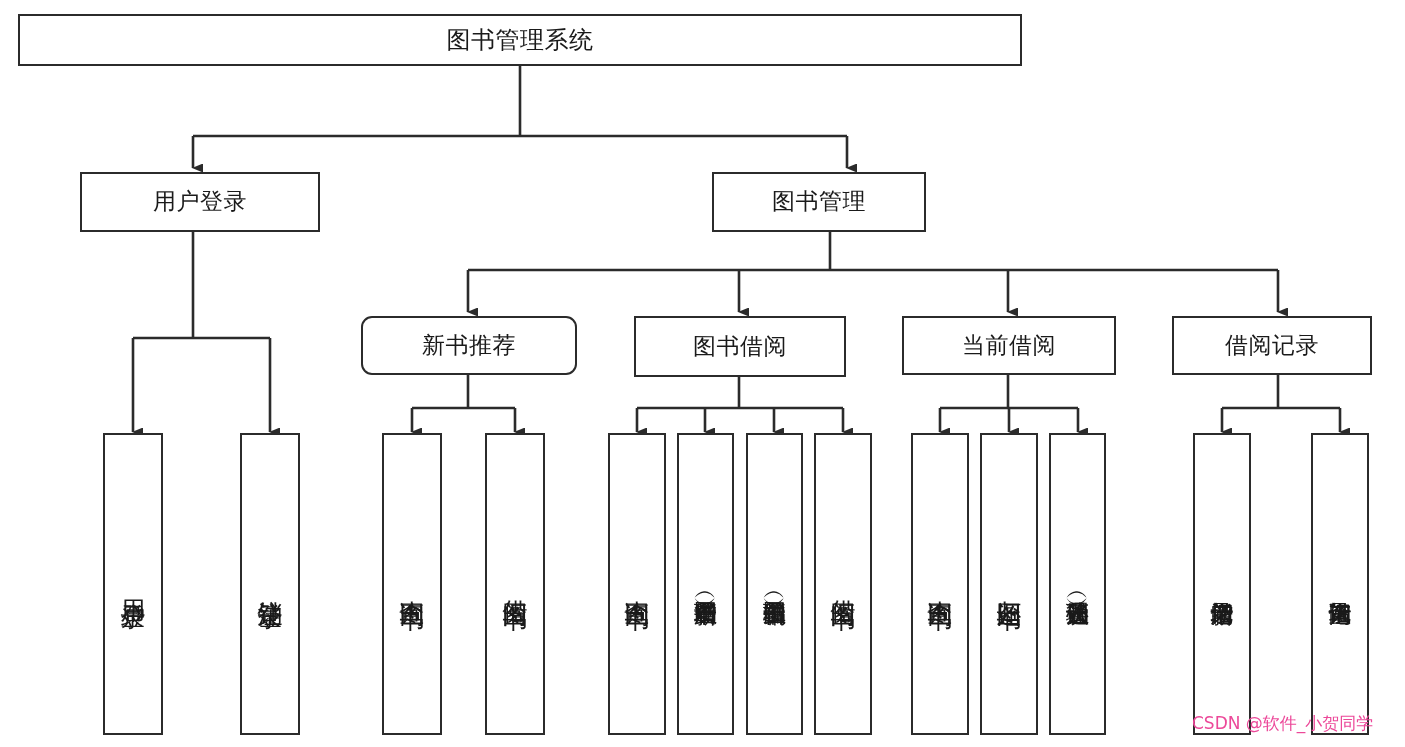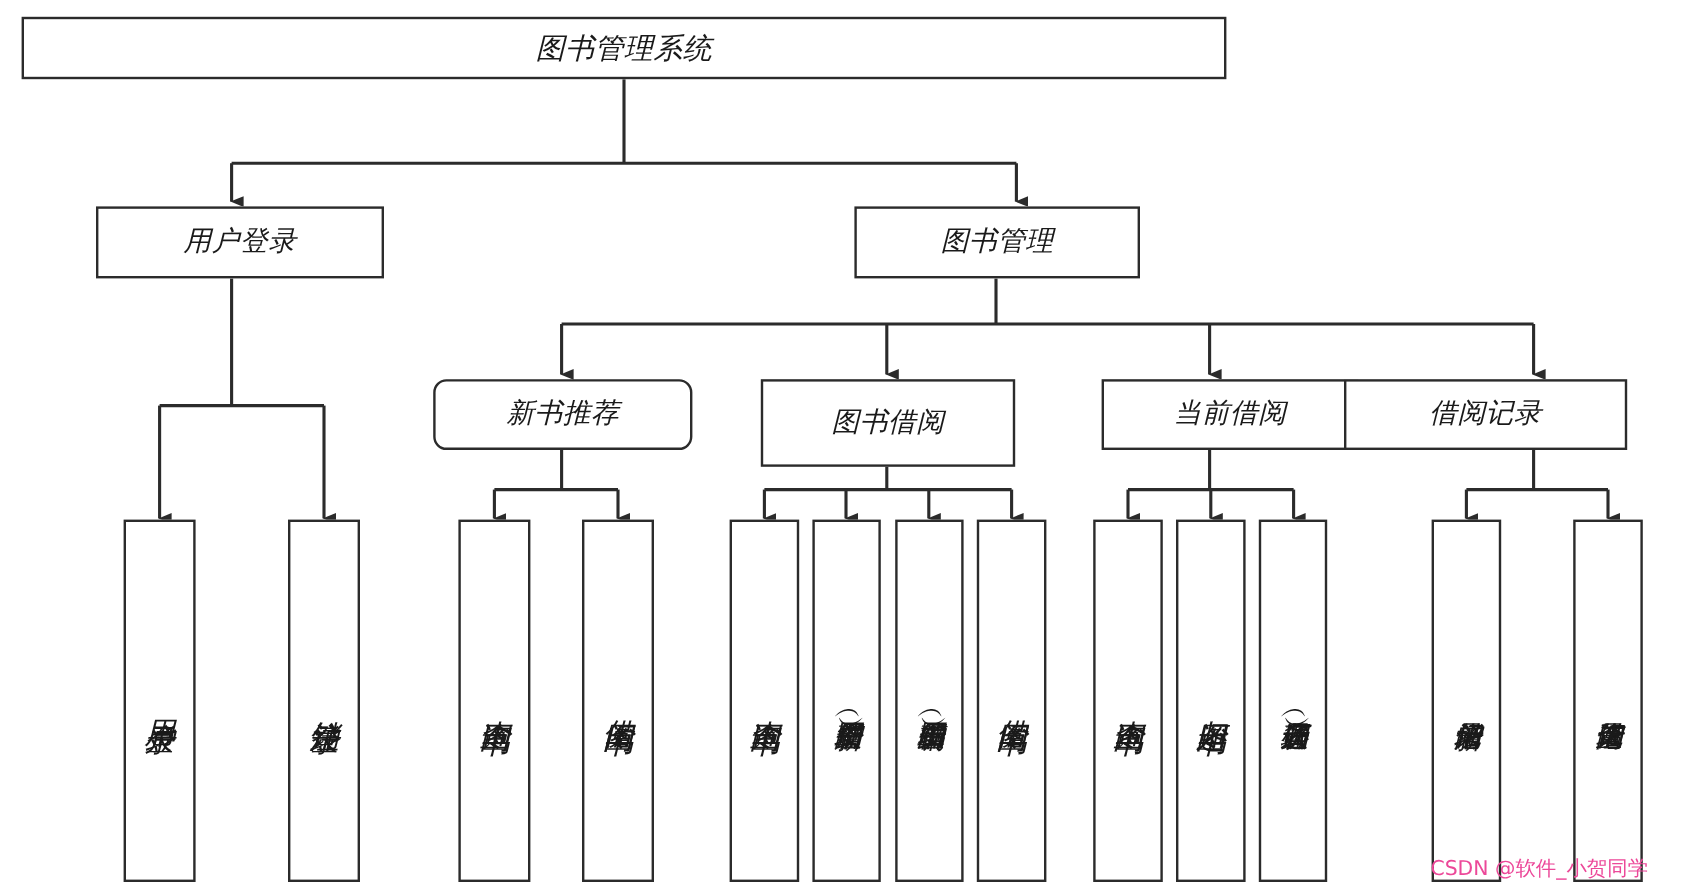--- a/index.html
+++ b/index.html
@@ -29,21 +29,20 @@
   .node {
     position: absolute;
     box-sizing: border-box;
     background: #ffffff;
     border: 2px solid #2b2b2b;
     display: flex;
     align-items: center;
     justify-content: center;
     color: #1a1a1a;
     z-index: 2;
-    font-style: italic;
   }
   .node-label {
     display: block;
     line-height: 1.18;
     white-space: nowrap;
     letter-spacing: 0.5px;
   }
   
   .node.horiz .node-label {
     font-size: 23px;
@@ -136,34 +135,34 @@
     </g>
   </svg>
 
   <div class="node horiz root" style="left:18px; top:14px; width:1004px; height:52px;">
     <span class="node-label">图书管理系统</span>
   </div>
 
   <div class="node horiz" style="left:80px; top:172px; width:240px; height:60px;">
     <span class="node-label">用户登录</span>
   </div>
-  <div class="node horiz" style="left:712px; top:172px; width:238px; height:60px;">
+  <div class="node horiz" style="left:712px; top:172px; width:214px; height:60px;">
     <span class="node-label">图书管理</span>
   </div>
 
   <div class="node horiz" style="left:361px; top:316px; width:216px; height:59px;border-radius:11px;">
     <span class="node-label">新书推荐</span>
   </div>
-  <div class="node horiz" style="left:634px; top:316px; width:212px; height:73px;">
+  <div class="node horiz" style="left:634px; top:316px; width:212px; height:61px;">
     <span class="node-label">图书借阅</span>
   </div>
-  <div class="node horiz" style="left:902px; top:316px; width:214px; height:59px;margin-left:16px;">
+  <div class="node horiz" style="left:902px; top:316px; width:214px; height:59px;">
     <span class="node-label">当前借阅</span>
   </div>
-  <div class="node horiz" style="left:1120px; top:316px; width:236px; height:59px;">
+  <div class="node horiz" style="left:1172px; top:316px; width:200px; height:59px;">
     <span class="node-label">借阅记录</span>
   </div>
 
   <div class="node vert" style="left:103px; top:433px; width:60px; height:302px;">
     <span class="node-label">用户登录</span>
   </div>
   <div class="node vert" style="left:240px; top:433px; width:60px; height:302px;">
     <span class="node-label">注销登录</span>
   </div>
 

